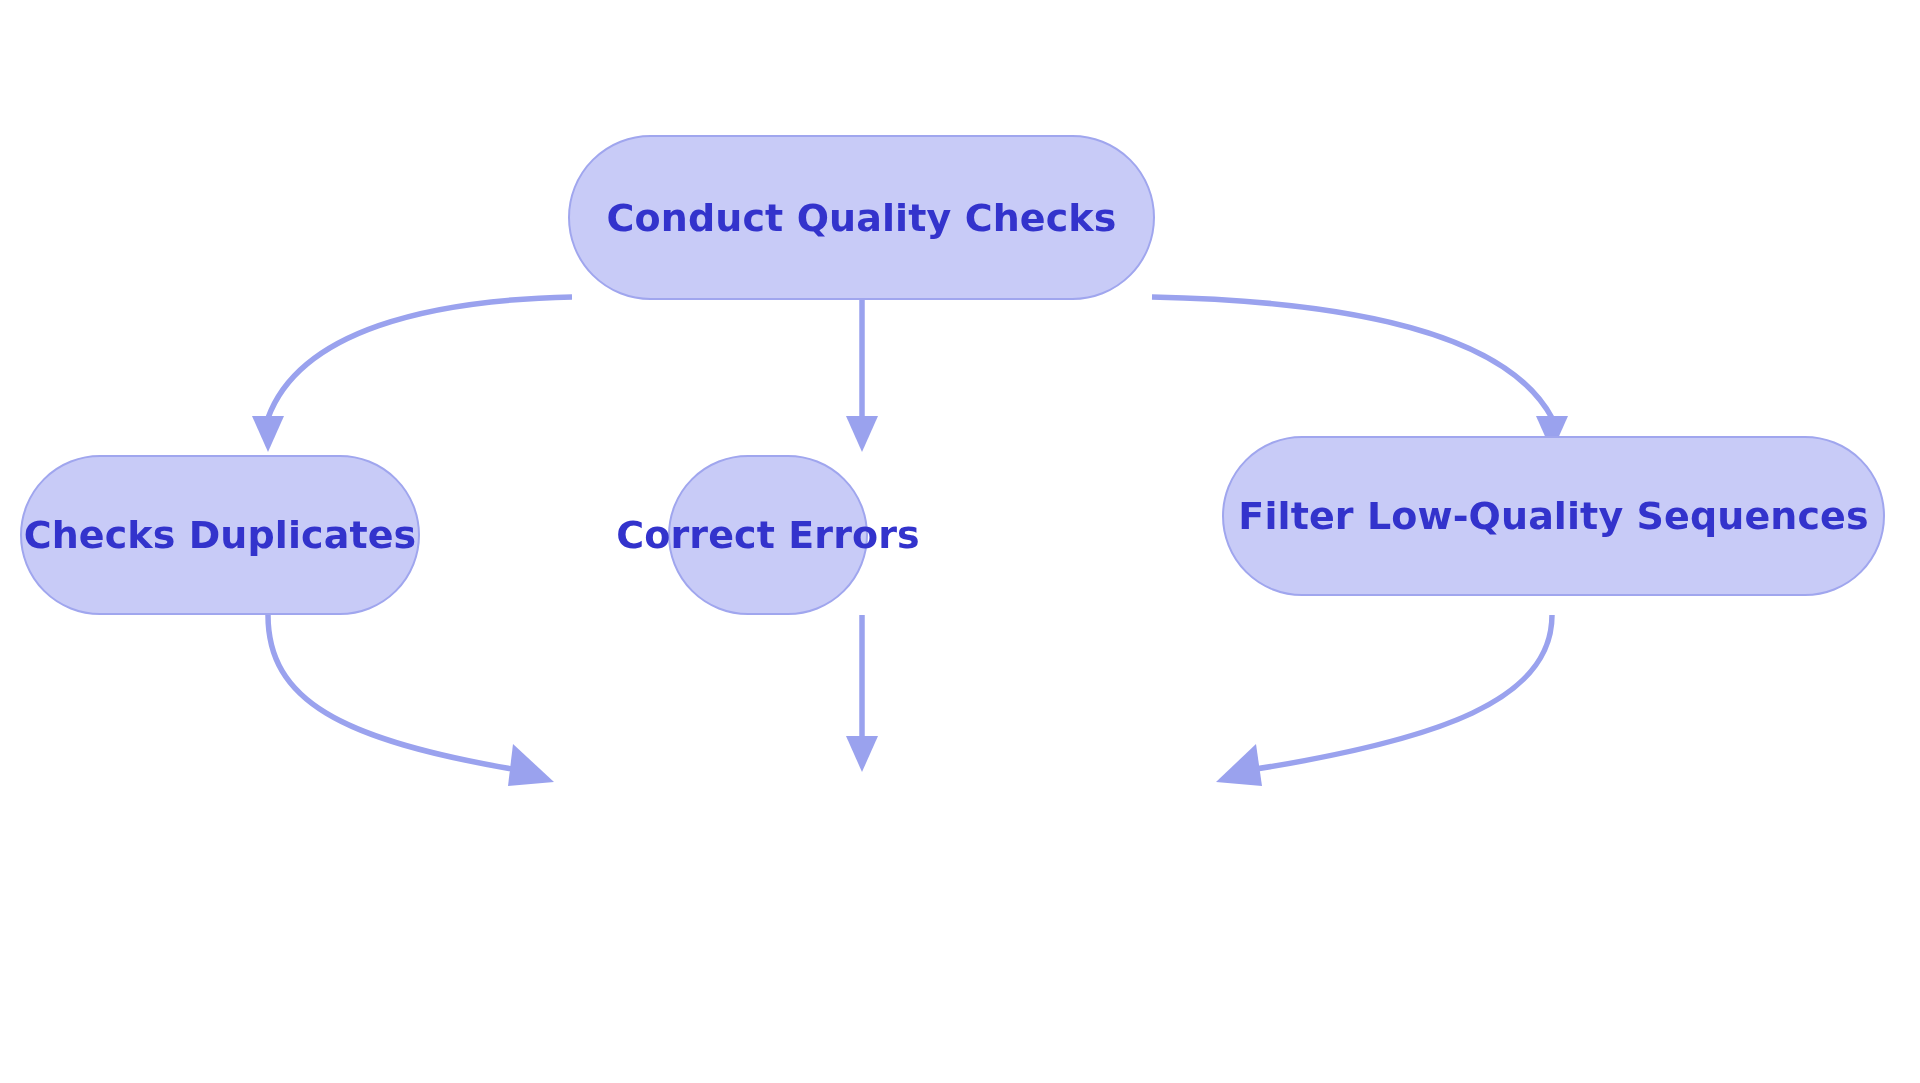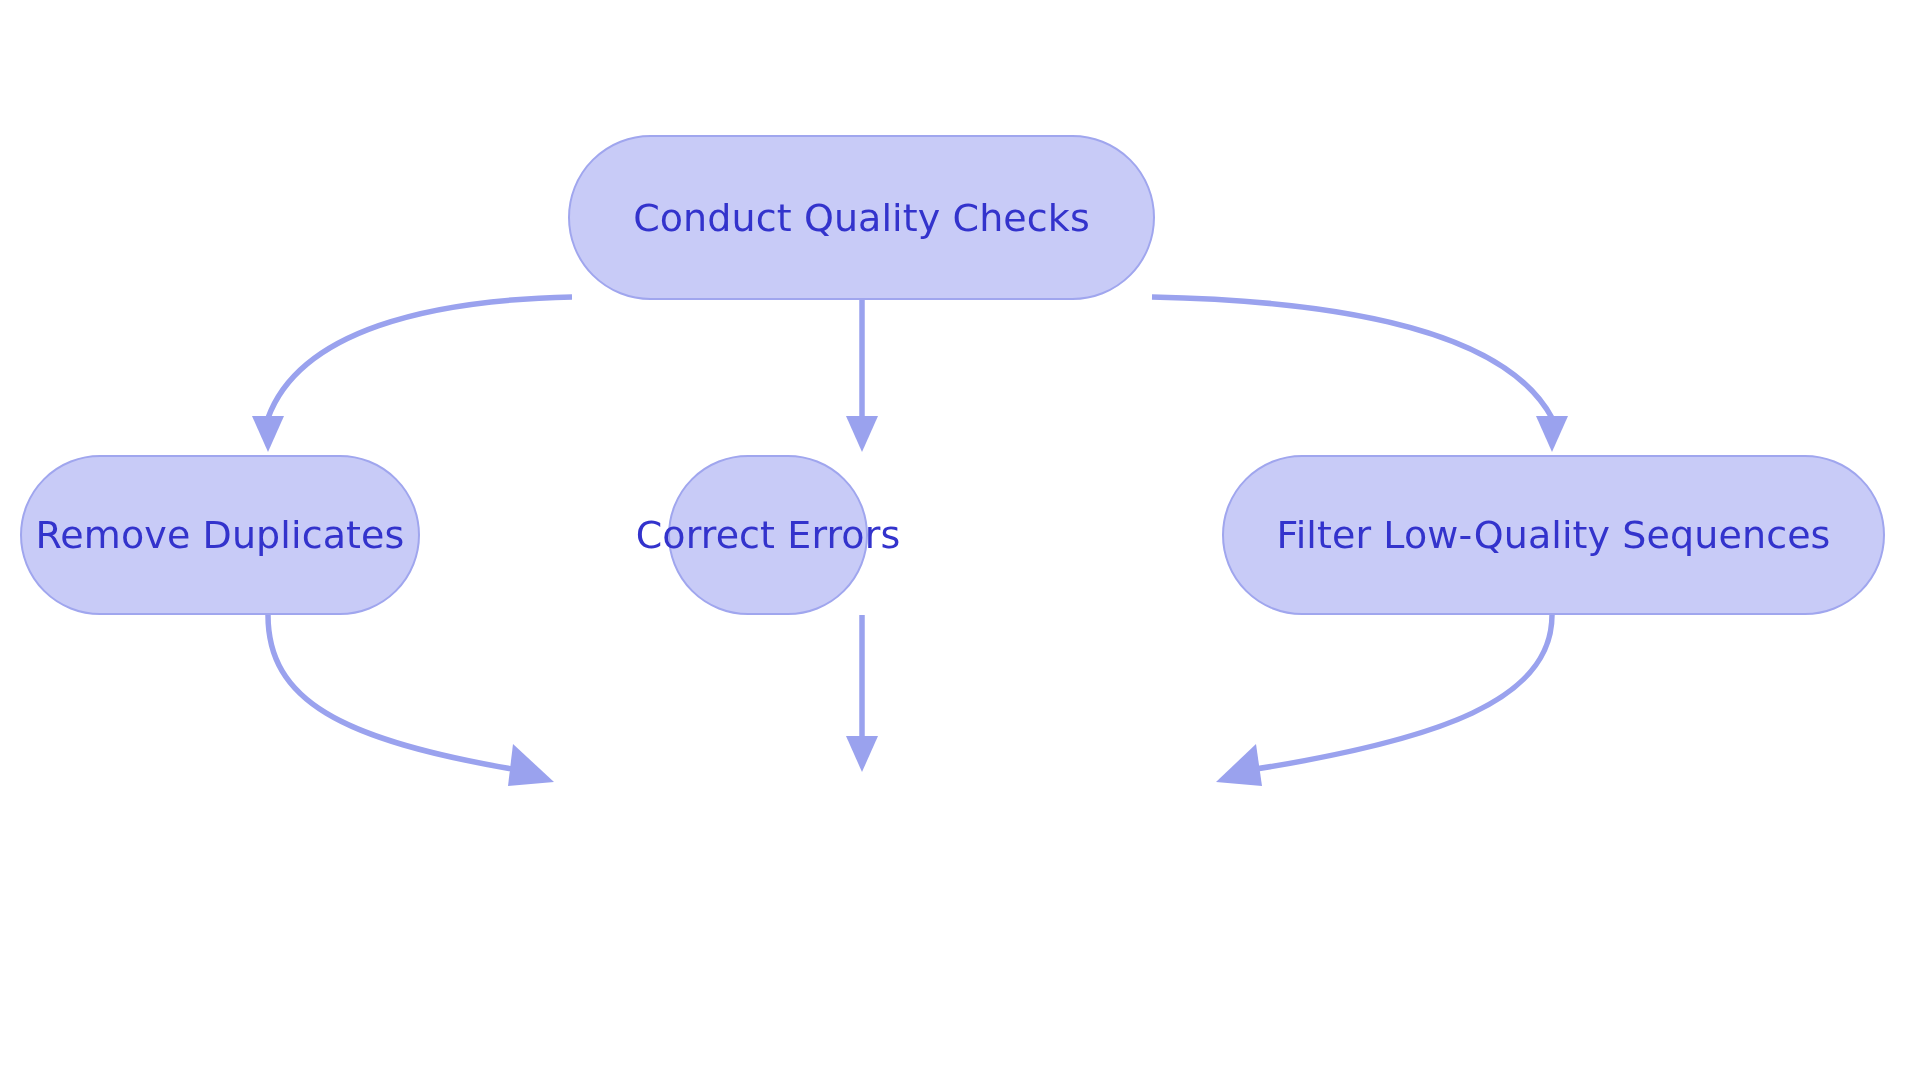--- a/index.html
+++ b/index.html
@@ -33,31 +33,31 @@
     align-items: center;
     justify-content: center;
     background: #c8cbf7;
     border: 2.5px solid #a0a6ee;
     border-radius: 999px;
     z-index: 2;
   }
   .node-label {
     color: #3333cc;
     font-size: 38px;
-    font-weight: 400;
+    font-weight: 700;
     letter-spacing: 0.1px;
     line-height: 1;
     white-space: nowrap;
     text-align: center;
   }
   
   #node-conduct-quality-checks { left: 568px; top: 135px;  width: 587px; height: 165px; }
   #node-remove-duplicates      { left: 20px;  top: 455px;  width: 400px; height: 160px; }
   #node-correct-errors         { left: 668px; top: 455px;  width: 200px; height: 160px; }
-  #node-filter-low-quality     { left: 1222px;top: 455px;  width: 663px; height: 160px; }
+  #node-filter-low-quality     { left: 1222px;top: 436px;  width: 663px; height: 160px; }
   #node-document-qc-measures   { left: 452px; top: 775px;  width: 823px; height: 170px; }
 </style>
 </head>
 <body>
 
 <div id="flowchart-canvas">
 
   <svg id="edge-layer" viewBox="0 0 1920 1083" xmlns="http://www.w3.org/2000/svg">
     <g fill="none" stroke="#9aa2ee" stroke-width="5.5" stroke-linecap="butt">
 
@@ -88,21 +88,21 @@
 
       <polygon points="1256,744 1216,782 1262,786"></polygon>
     </g>
   </svg>
 
   <div class="node" id="node-conduct-quality-checks">
     <span class="node-label">Conduct Quality Checks</span>
   </div>
 
   <div class="node" id="node-remove-duplicates">
-    <span class="node-label">Remove Duplicates</span>
+    <span class="node-label">Checks Duplicates</span>
   </div>
 
   <div class="node" id="node-correct-errors">
     <span class="node-label">Correct Errors</span>
   </div>
 
   <div class="node" id="node-filter-low-quality">
     <span class="node-label">Filter Low-Quality Sequences</span>
   </div>
 

